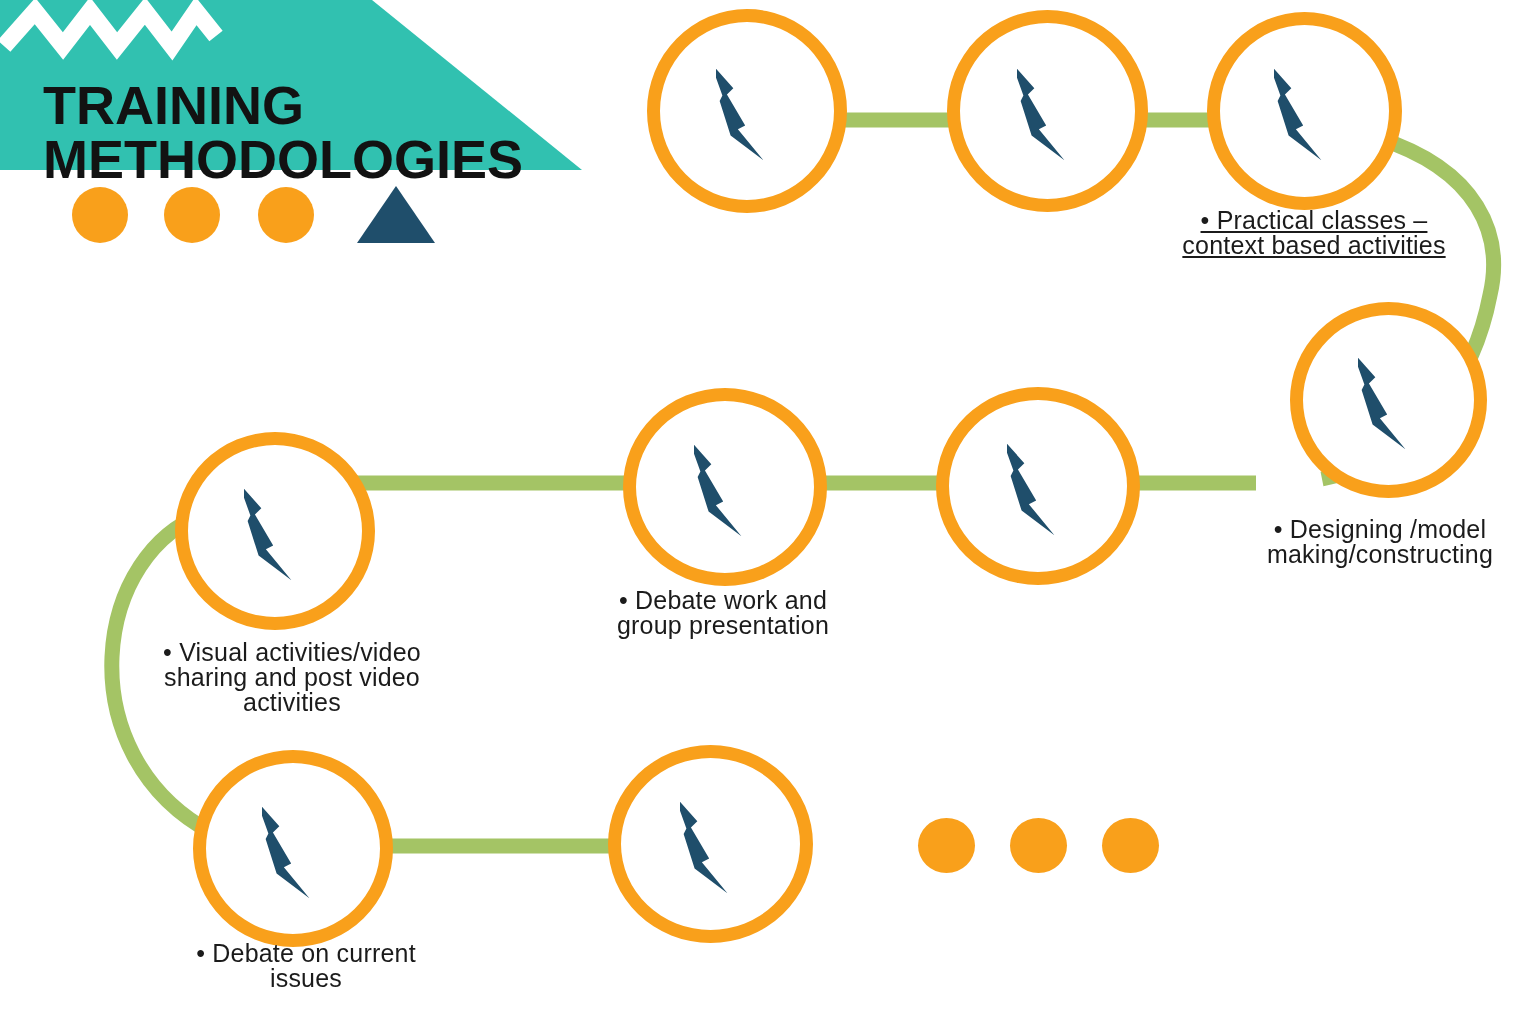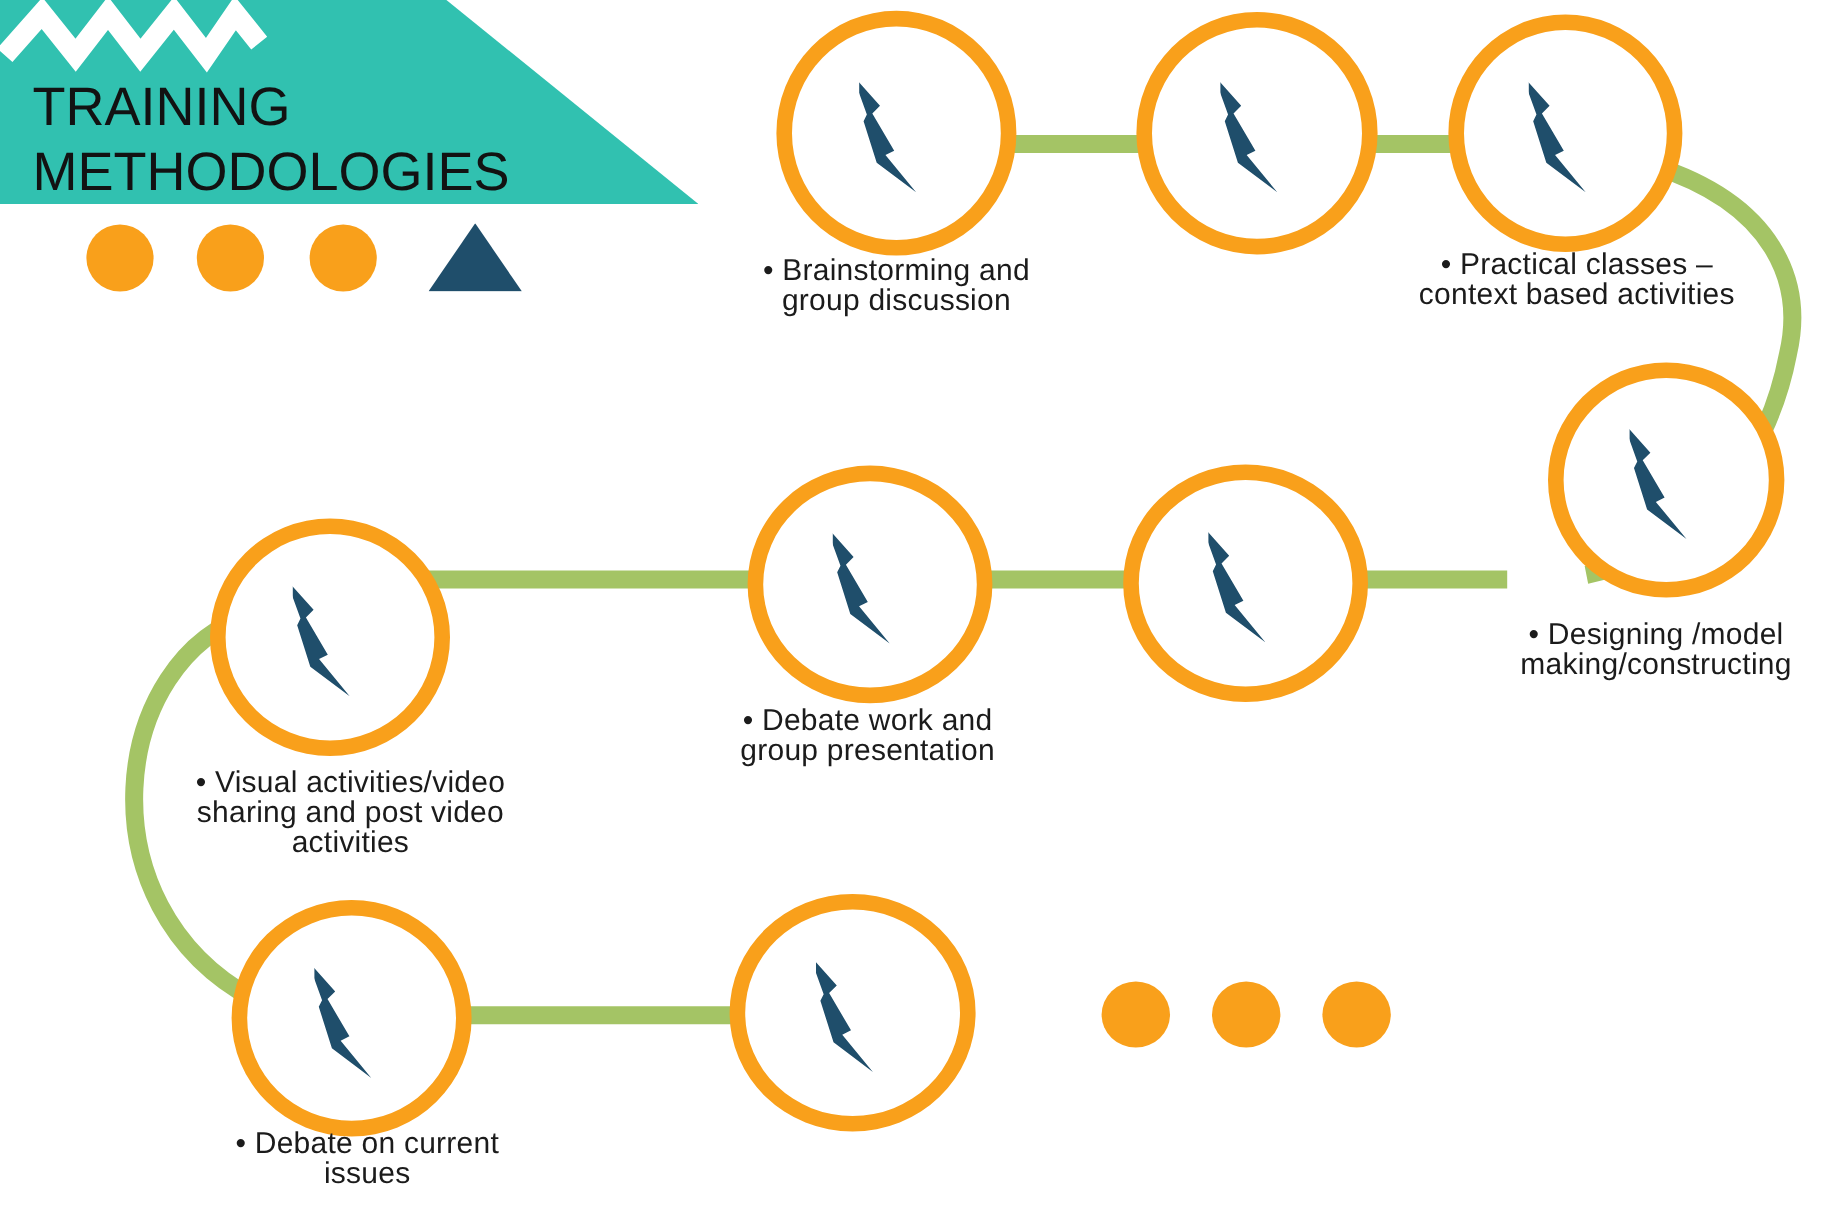--- a/index.html
+++ b/index.html
@@ -70,24 +70,24 @@
   .zigzag polyline {
     stroke: var(--white);
     stroke-width: 17;
     fill: none;
     stroke-linejoin: miter;
     stroke-linecap: butt;
   }
   .page-title {
     position: absolute;
     left: 27px; top: 62px;
-    margin: 0;
-    font-size: 45px;
+    margin: 16px;
+    font-size: 54px;
     line-height: 54px;
-    font-weight: 400;
+    font-weight: 700;
     letter-spacing: 0px;
     color: #121212;
     white-space: pre;
     z-index: 6;
   }
   .dot {
     position: absolute;
     border-radius: 50%;
     background: var(--orange);
     z-index: 4;
@@ -163,23 +163,21 @@
     <svg width="62" height="108" viewBox="12 0 68 116">
         <use href="#bolt"></use>
       </svg>
   </div>
   <div class="node" style="left:608px; top:745px; width:205px; height:198px;">
     <svg width="62" height="108" viewBox="12 0 68 116">
         <use href="#bolt"></use>
       </svg>
   </div>
 
-  <div class="label" style="left:747px;  top:213px;">• Brainstorming and
-group discussion</div>
-  <div class="label" style="left:1314px; top:208px;">• Practical classes –
+  <div class="label" style="left:1314px; top:208px;text-decoration:underline;">• Practical classes –
 context based activities</div>
   <div class="label" style="left:1380px; top:517px;">• Designing /model
 making/constructing</div>
   <div class="label" style="left:723px;  top:588px;">• Debate work and
 group presentation</div>
   <div class="label" style="left:292px;  top:640px;text-align:center;">• Visual activities/video
 sharing and post video
 activities</div>
   <div class="label" style="left:306px;  top:941px;">• Debate on current
 issues</div>

